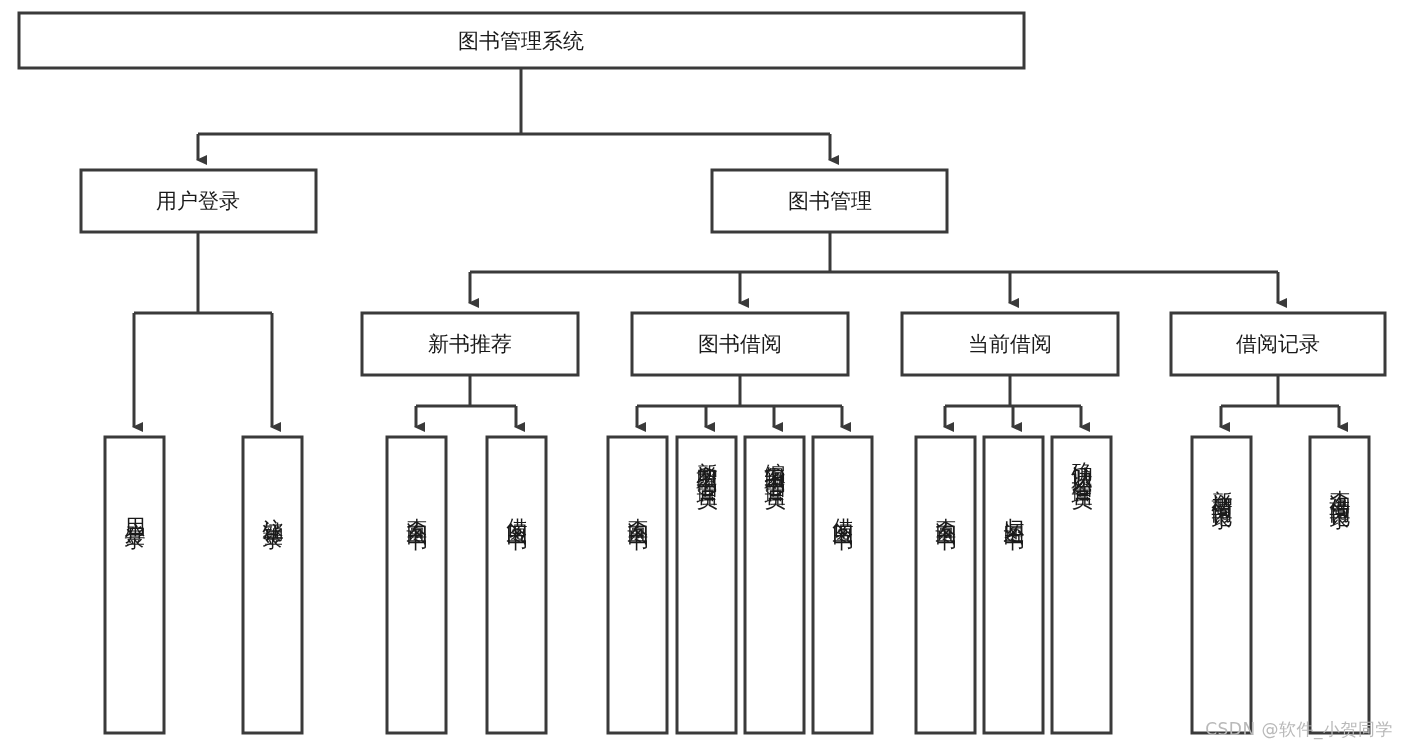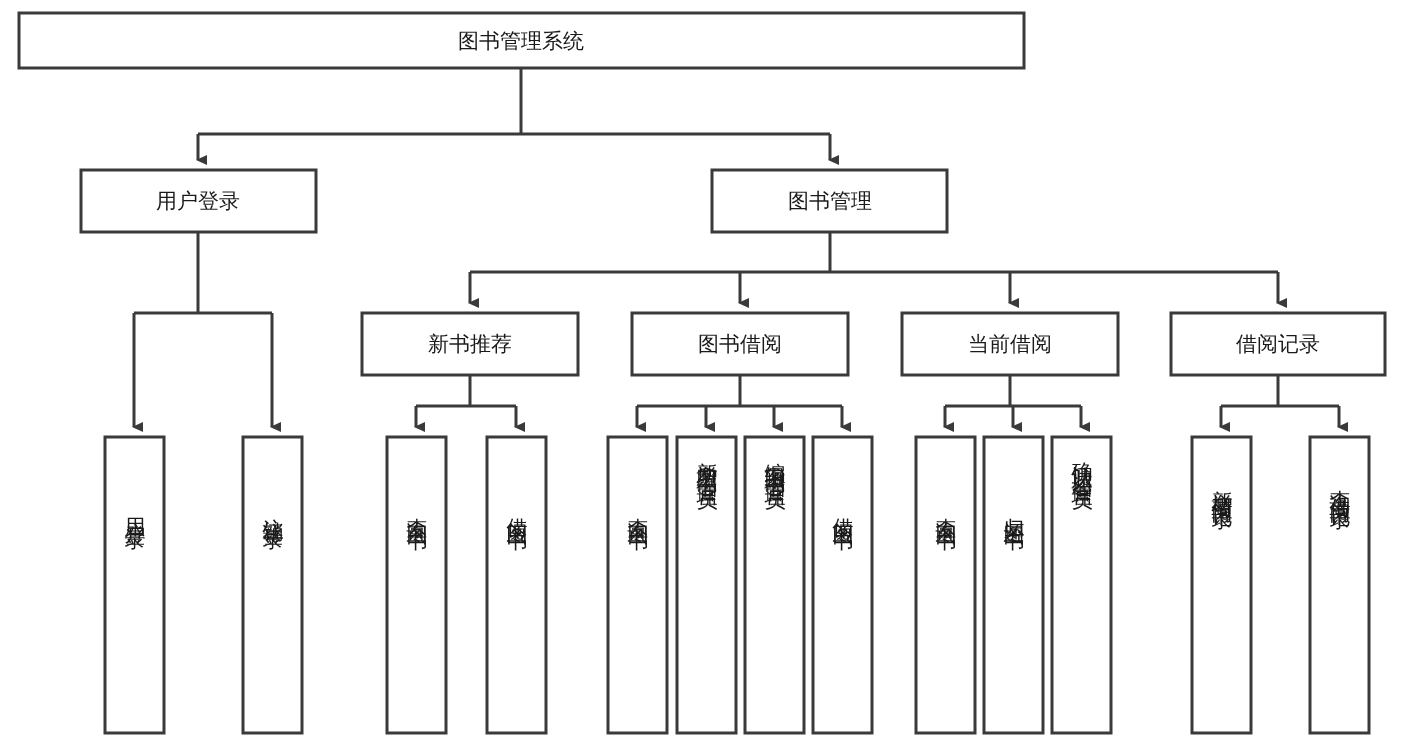--- a/index.html
+++ b/index.html
@@ -222,13 +222,14 @@
   <div class="leaf-text-wrap" style="left:1052px; top:437px; width:59px; height:296px; padding-top:8px;">
     <span class="leaf-vert-text">确认归还（管理员）</span>
   </div>
   <div class="leaf-text-wrap" style="left:1192px; top:437px; width:59px; height:296px; padding-top:36px;">
     <span class="leaf-vert-text">新增借阅记录</span>
   </div>
   <div class="leaf-text-wrap" style="left:1310px; top:437px; width:59px; height:296px; padding-top:36px;">
     <span class="leaf-vert-text">查询借阅记录</span>
   </div>
 
+  <div id="watermark">CSDN @软件_小贺同学</div>
 </div>
 
 </body></html>

